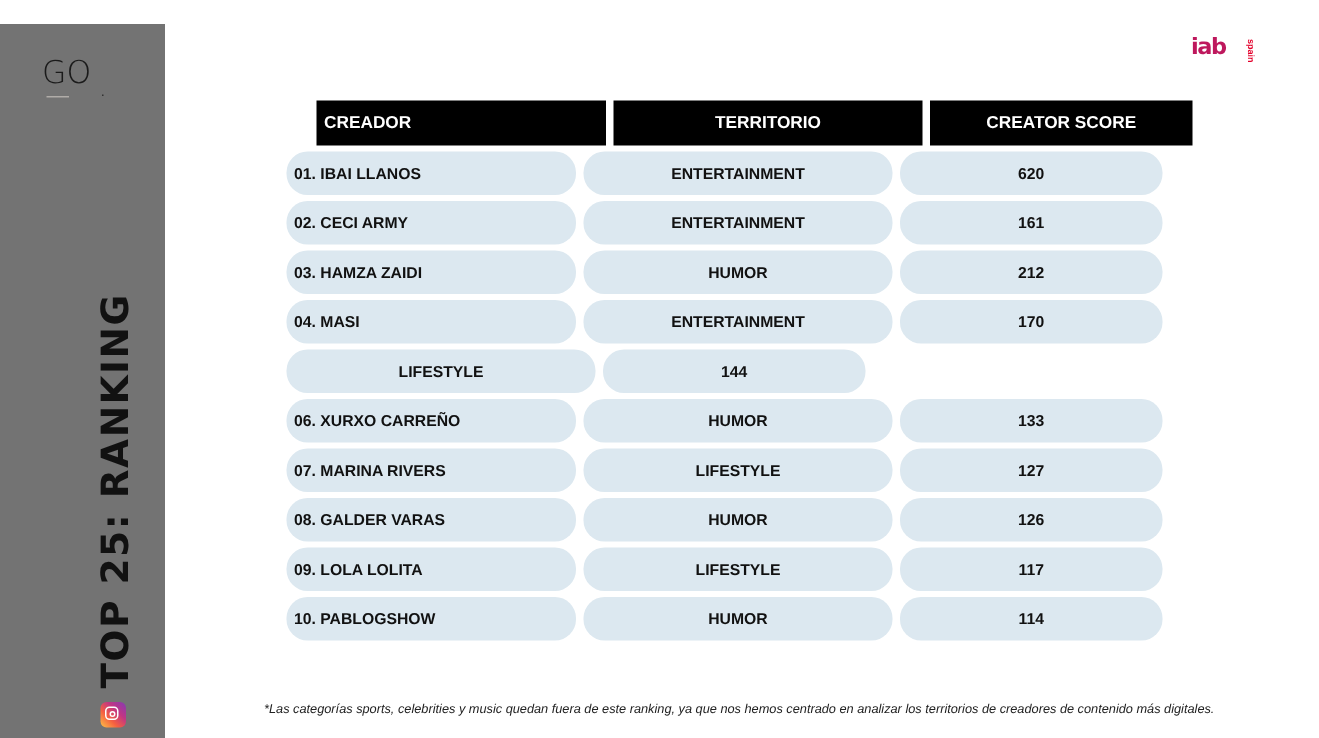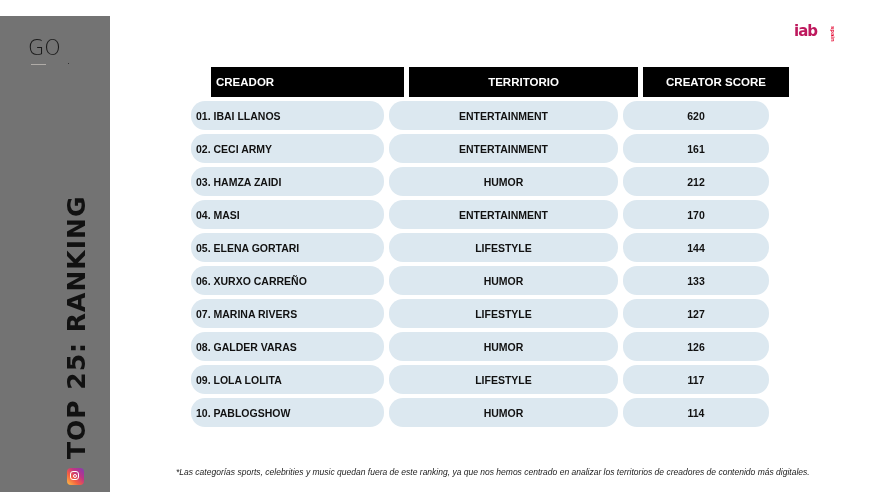--- a/index.html
+++ b/index.html
@@ -15,22 +15,22 @@
   .iab-logo{position:absolute;left:794px;top:22px;}
   .iab-logo .iab{font-family:"DejaVu Sans",sans-serif;font-weight:bold;font-size:15px;color:#be185d;letter-spacing:-1px;text-align:center;}
   .iab-logo .spain{position:absolute;left:36px;top:4px;font-size:6px;color:#e3002b;font-weight:bold;transform:rotate(90deg);transform-origin:0 0;left:42px;}
   .table{position:absolute;left:191px;top:67px;}
   .row{display:flex;height:29px;margin-bottom:4px;}
   .row.header{height:30px;margin-bottom:4px;padding-left:20px;}
   .cell{box-sizing:border-box;display:flex;align-items:center;font-weight:bold;font-size:10.5px;color:#111;margin-right:5px;}
   .header .cell{background:#000;color:#fff;font-size:11.5px;}
   .body .cell{background:#dce8f0;border-radius:14px;}
   .c1{width:193px;padding-left:5px;justify-content:flex-start;}
-  .c2{width:229px;justify-content:center;}
-  .c3{width:146px;justify-content:center;margin-right:0;}
+  .c2{width:206px;justify-content:center;}
+  .c3{width:175px;justify-content:center;margin-right:0;}
   .footnote{position:absolute;right:63px;top:468px;width:640px;text-align:left;font-style:italic;font-size:8.5px;color:#222;line-height:9px;}
 </style>
 </head>
 <body>
 
 <div class="sidebar">
   <div class="go-logo">GO</div>
   <div class="go-underline"></div>
   <div class="go-dot"></div>
   <div class="vtitle">TOP 25: RANKING</div>
@@ -66,21 +66,20 @@
       <div class="cell c1">03. HAMZA ZAIDI</div>
       <div class="cell c2">HUMOR</div>
       <div class="cell c3">212</div>
     </div>
     <div class="row">
       <div class="cell c1">04. MASI</div>
       <div class="cell c2">ENTERTAINMENT</div>
       <div class="cell c3">170</div>
     </div>
     <div class="row">
-      <div class="cell c1">05. ELENA GORTARI</div>
       <div class="cell c2">LIFESTYLE</div>
       <div class="cell c3">144</div>
     </div>
     <div class="row">
       <div class="cell c1">06. XURXO CARREÑO</div>
       <div class="cell c2">HUMOR</div>
       <div class="cell c3">133</div>
     </div>
     <div class="row">
       <div class="cell c1">07. MARINA RIVERS</div>

